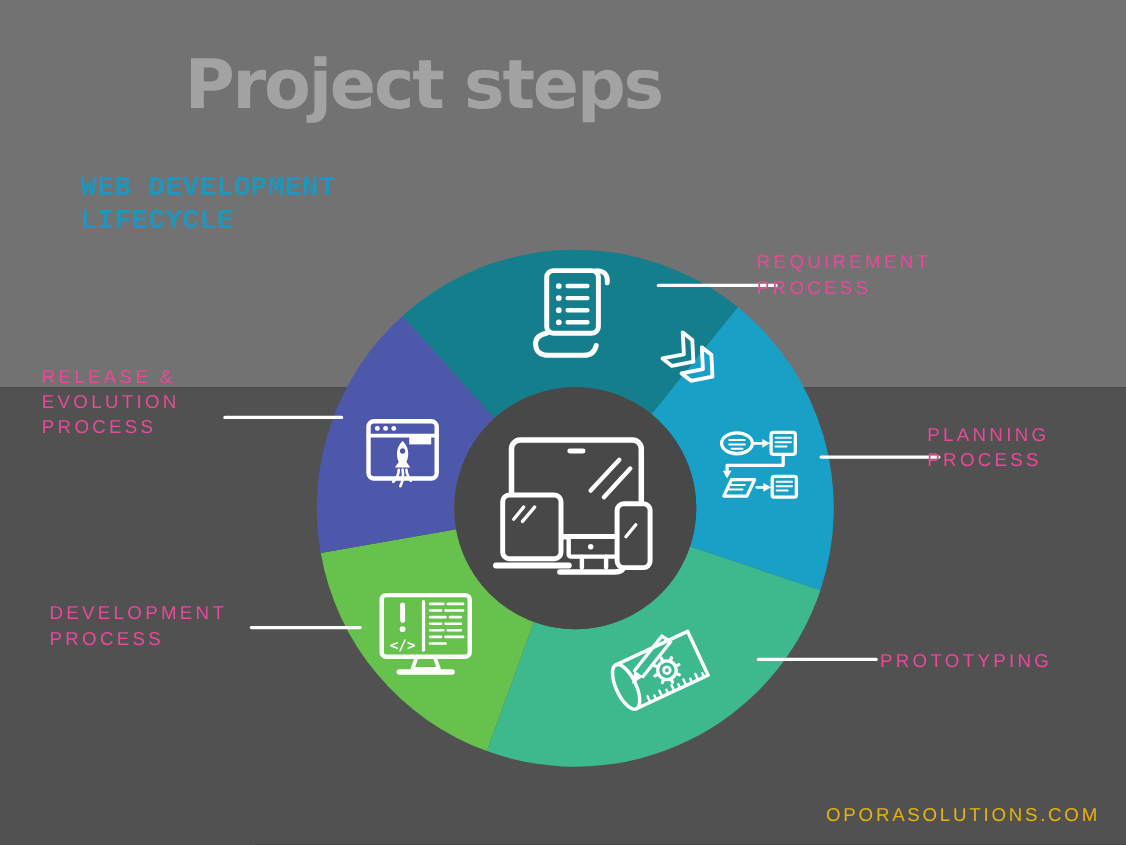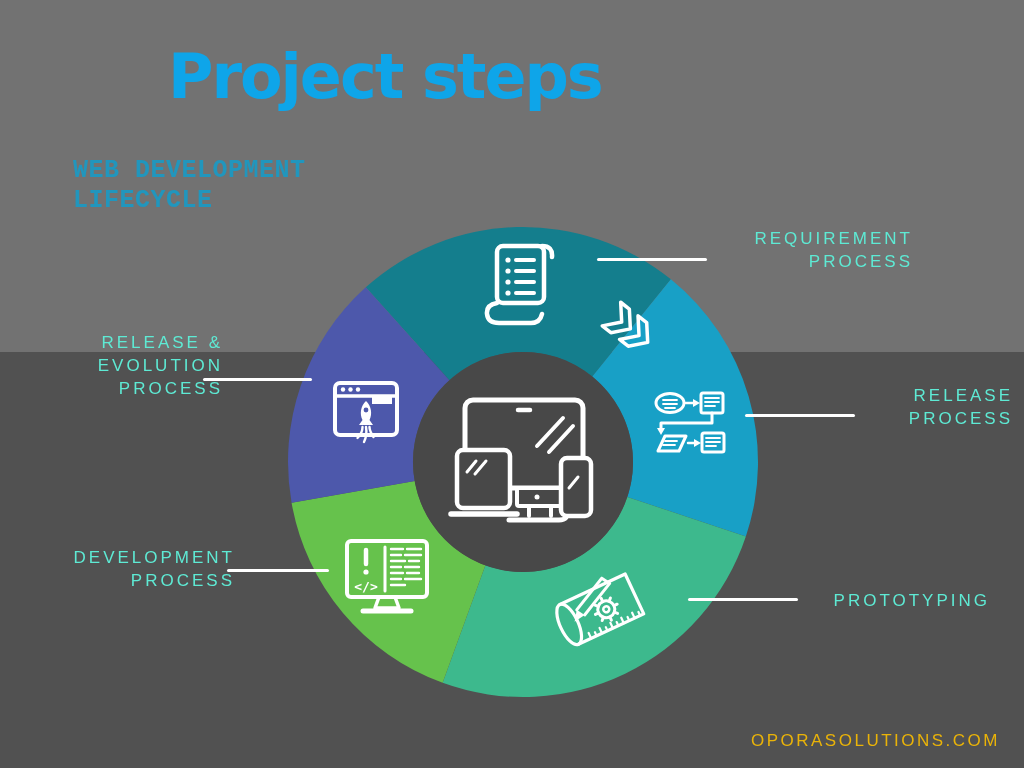--- a/index.html
+++ b/index.html
@@ -2,26 +2,26 @@
 <html><head>
 <meta charset="utf-8">
 <style>
   html,body{margin:0;padding:0;background:#333;}
   .stage{position:relative;width:1024px;height:768px;overflow:hidden;
          font-family:"Liberation Sans",sans-serif;}
   .bg-top{position:absolute;left:0;top:0;width:1024px;height:352px;}
   .bg-bottom{position:absolute;left:0;top:352px;width:1024px;height:416px;}
   .title{position:absolute;left:168px;top:40px;margin:0;
          font-family:"DejaVu Sans","Liberation Sans",sans-serif;
-         font-size:62px;font-weight:700;letter-spacing:-2px;color:#0ea5e9;text-align:center;}
+         font-size:62px;font-weight:700;letter-spacing:-2px;color:#a3a3a3;text-align:center;}
   .subtitle{position:absolute;left:73px;top:156px;width:320px;
             font-size:25px;font-weight:700;line-height:30px;letter-spacing:.5px;font-family:Liberation Mono, monospace;}
   .donut-svg{position:absolute;left:283px;top:222px;width:480px;height:480px;}
   .lbl{position:absolute;font-size:17px;line-height:23px;letter-spacing:3px;
-       color:#5eead4;text-align:right;font-weight:400;}
+       color:#ec4899;text-align:left;font-weight:400;}
   .lbl span{display:block;}
   .cline{position:absolute;height:3px;background:#ffffff;border-radius:2px;}
   .footer{position:absolute;right:24px;top:731px;font-size:17px;
           letter-spacing:2.5px;color:#eab308;}
 </style>
 </head>
 <body>
 
 <div class="stage">
   <div class="bg-top" id="bgTop" style="background: rgb(114, 114, 114);"></div>
@@ -134,21 +134,21 @@
   <div class="cline" style="left:745px;top:414px;width:110px"></div>
   <div class="cline" style="left:688px;top:598px;width:110px"></div>
   <div class="cline" style="left:203px;top:378px;width:109px"></div>
   <div class="cline" style="left:227px;top:569px;width:102px"></div>
 
   <div class="lbl" style="left:688px;top:227px;width:225px">
     <span>REQUIREMENT</span>
     <span>PROCESS</span>
   </div>
   <div class="lbl" style="left:843px;top:384px;width:170px">
-    <span>RELEASE</span>
+    <span>PLANNING</span>
     <span>PROCESS</span>
   </div>
   <div class="lbl" style="left:800px;top:589px;width:190px">
     <span>PROTOTYPING</span>
   </div>
   <div class="lbl" style="left:45px;top:546px;width:190px">
     <span>DEVELOPMENT</span>
     <span>PROCESS</span>
   </div>
   <div class="lbl" style="left:38px;top:331px;width:185px">

